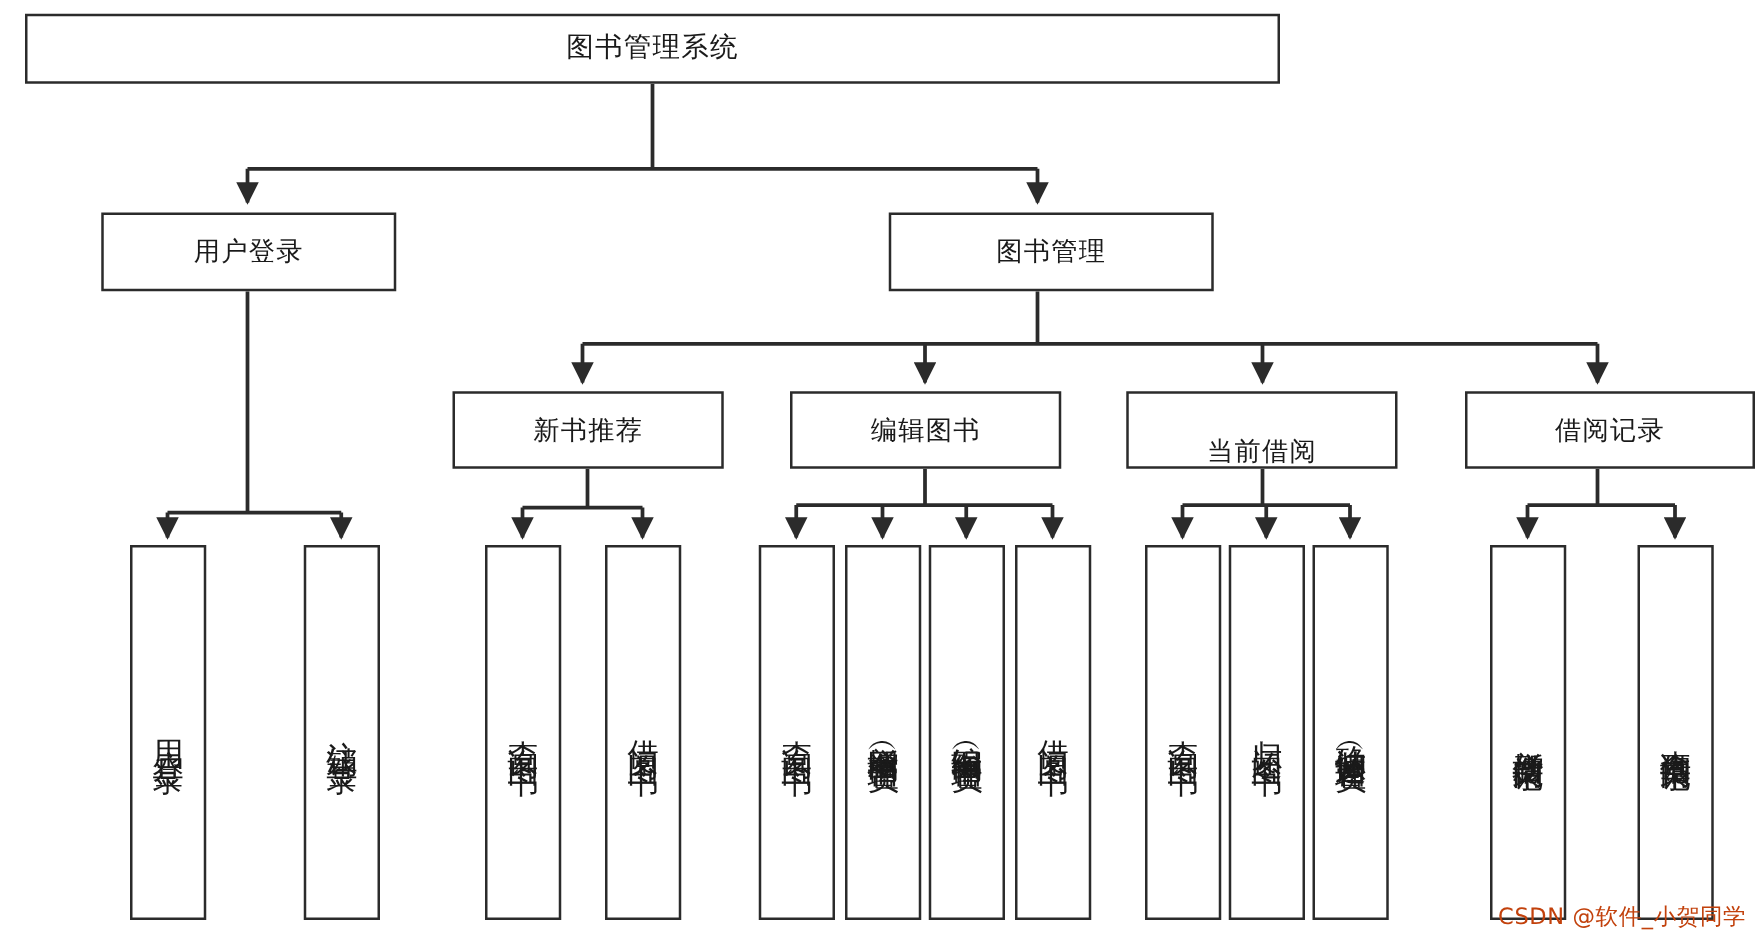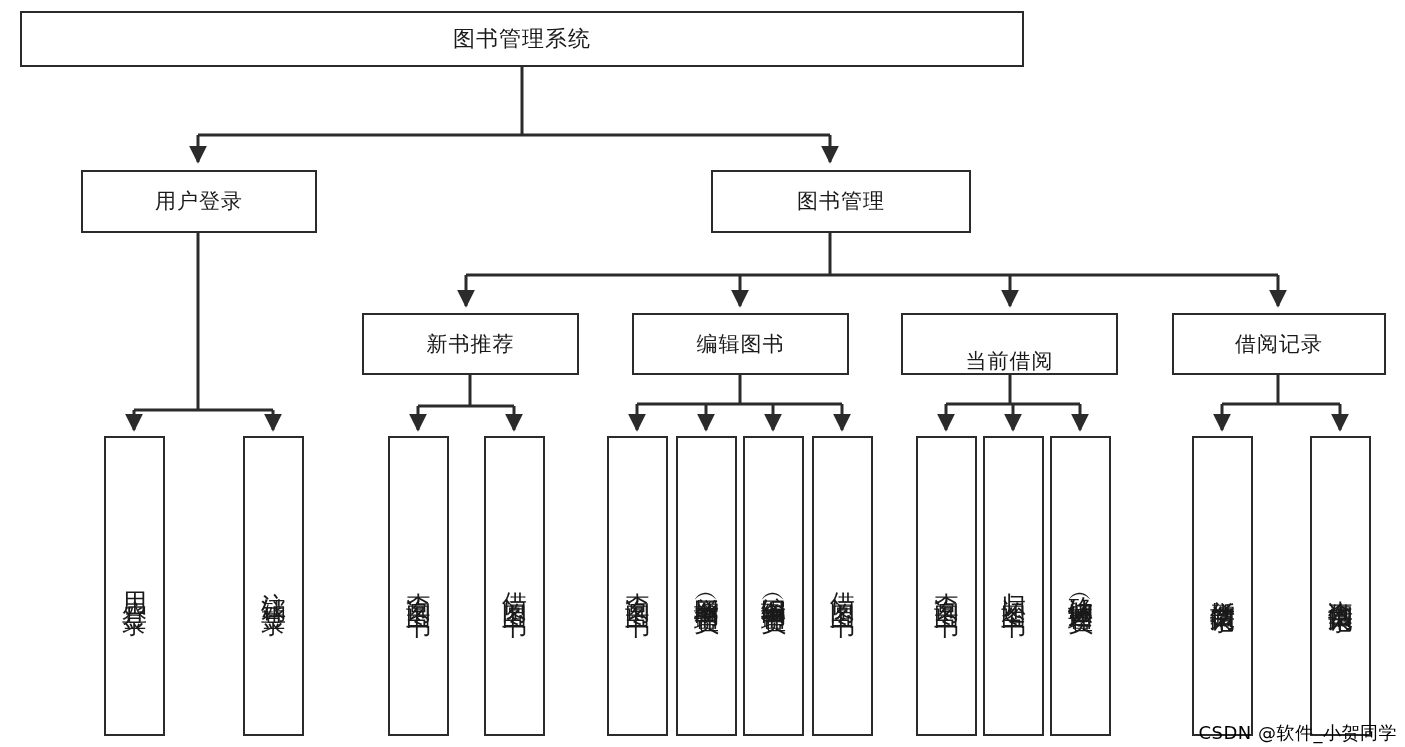--- a/index.html
+++ b/index.html
@@ -62,21 +62,21 @@
     left:0;top:0;
     width:1405px;height:747px;
     pointer-events:none;
   }
   
   #watermark{
     position:absolute;
     right:8px;
     bottom:2px;
     font-size:18px;
-    color:#000000;
+    color:#c2410c;
     white-space:nowrap;
     letter-spacing:0.5px;
   }
 </style>
 </head>
 <body>
 
 <div id="canvas">
 
   <svg id="wires" viewBox="0 0 1405 747" xmlns="http://www.w3.org/2000/svg">
@@ -146,21 +146,21 @@
   </div>
 
   <div class="node h" style="left:632px;top:313px;width:217px;height:62px;">
     <span class="lbl">编辑图书</span>
   </div>
 
   <div class="node h" style="left:901px;top:313px;width:217px;height:62px;align-items:flex-end;">
     <span class="lbl">当前借阅</span>
   </div>
 
-  <div class="node h" style="left:1172px;top:313px;width:214px;height:62px;">
+  <div class="node h" style="left:1172px;top:313px;width:232px;height:62px;">
     <span class="lbl">借阅记录</span>
   </div>
 
   <div class="node v" style="left:104px;top:436px;width:61px;height:300px;">
     <span class="lbl">用户登录</span>
   </div>
   <div class="node v" style="left:243px;top:436px;width:61px;height:300px;">
     <span class="lbl">注销登录</span>
   </div>
 

